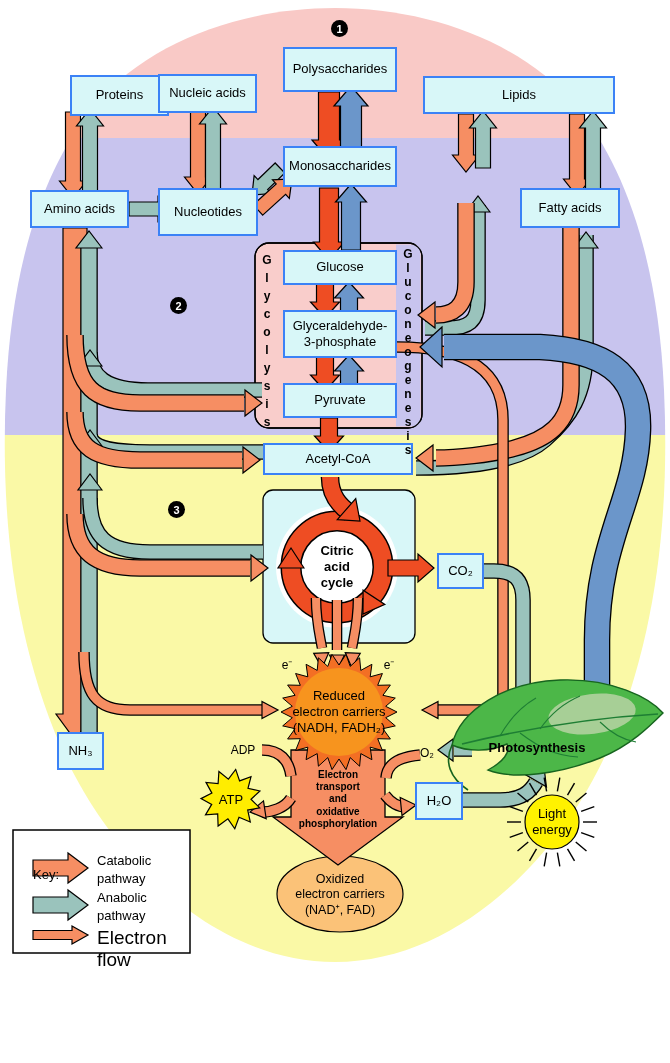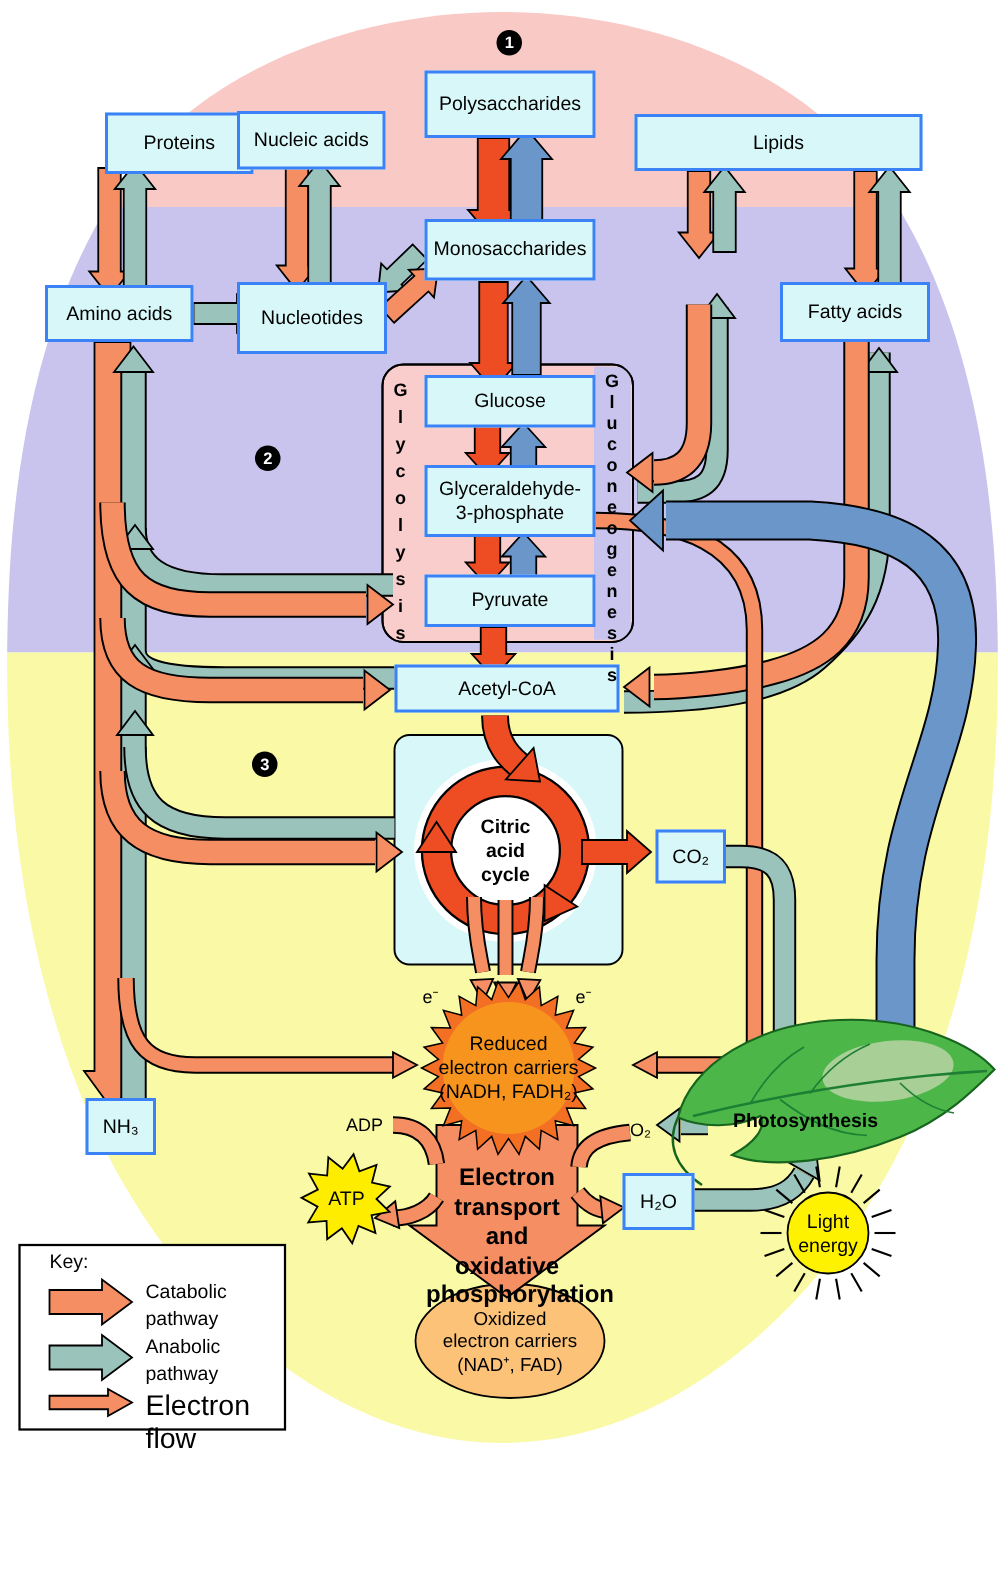--- a/index.html
+++ b/index.html
@@ -246,21 +246,21 @@
     <div>acid</div>
     <div>cycle</div>
   </div>
 
   <div class="ov ctr stack" style="left:339px;top:712px;width:110px;font-size:13px;">
     <div>Reduced</div>
     <div>electron carriers</div>
     <div>(NADH, FADH₂)</div>
   </div>
 
-  <div class="ov ctr stack" style="left:338px;top:799px;width:108px;font-weight:bold;font-size:16px;margin-top:26px;">
+  <div class="ov ctr stack" style="left:338px;top:799px;width:108px;font-weight:bold;font-size:10px;">
     <div>Electron</div>
     <div>transport</div>
     <div>and</div>
     <div>oxidative</div>
     <div>phosphorylation</div>
   </div>
 
   <div class="ov ctr stack" style="left:340px;top:895px;width:124px;font-size:12.5px;">
     <div>Oxidized</div>
     <div>electron carriers</div>
@@ -268,17 +268,17 @@
   </div>
 
   <div class="ov lbl" style="left:287px;top:664px;">e⁻</div>
   <div class="ov lbl" style="left:389px;top:664px;">e⁻</div>
   <div class="ov lbl" style="left:243px;top:750px;">ADP</div>
   <div class="ov lbl" style="left:231px;top:799px;font-size:13px;">ATP</div>
   <div class="ov lbl" style="left:427px;top:753px;">O₂</div>
   <div class="ov lbl" style="left:537px;top:747px;font-weight:bold;font-size:13px;">Photosynthesis</div>
   <div class="ov ctr" style="left:552px;top:822px;width:60px;font-size:13px;line-height:1.2;">Light energy</div>
 
-  <div class="ov" style="left:33px;top:833px;font-size:13px;">Key:</div>
+  <div class="ov" style="left:33px;top:867px;font-size:13px;">Key:</div>
   <div class="ov" style="left:97px;top:852px;width:76px;font-size:13px;line-height:1.35;">Catabolic pathway</div>
   <div class="ov" style="left:97px;top:889px;width:76px;font-size:13px;line-height:1.35;">Anabolic pathway</div>
   <div class="ov" style="left:97px;top:927px;width:95px;font-size:19px;">Electron flow</div>
 </div>
 
 </body></html>

